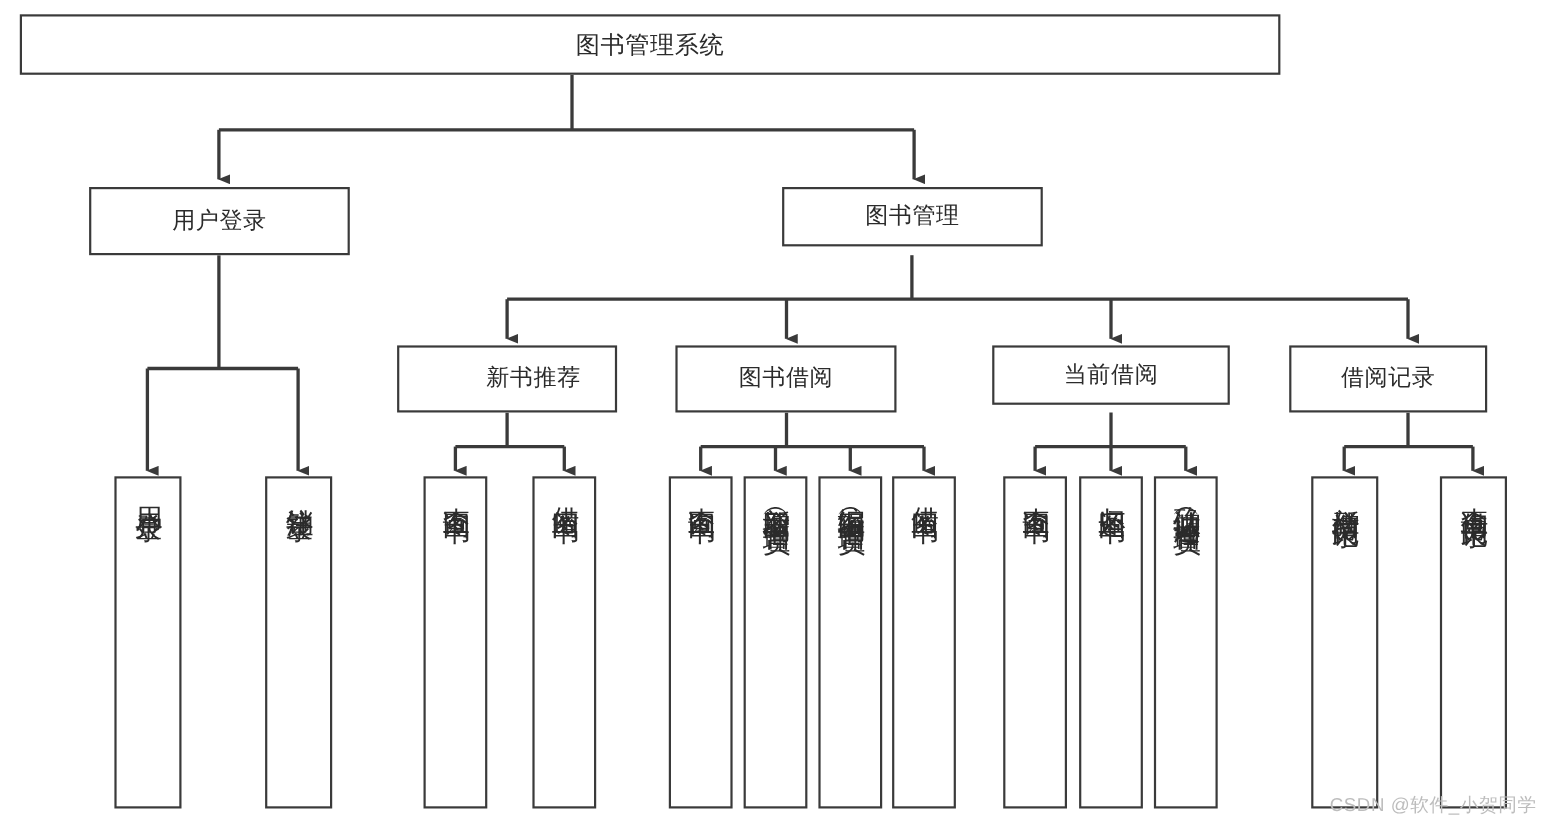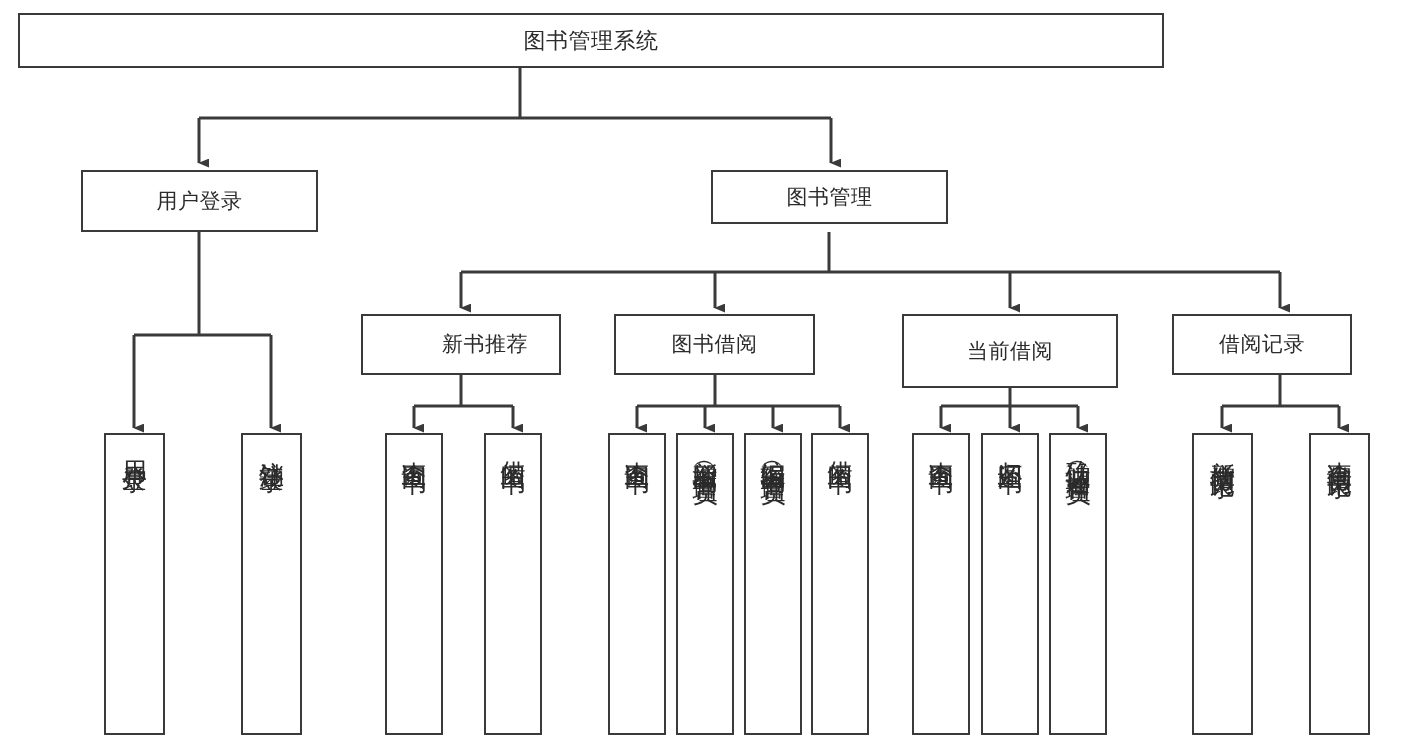--- a/index.html
+++ b/index.html
@@ -133,21 +133,21 @@
   <div class="node horiz" style="left:711px; top:170px; width:237px; height:54px;">
     <span class="lbl">图书管理</span>
   </div>
 
   <div class="node horiz" style="left:361px; top:314px; width:200px; height:61px;padding-left:48px;">
     <span class="lbl">新书推荐</span>
   </div>
   <div class="node horiz" style="left:614px; top:314px; width:201px; height:61px;">
     <span class="lbl">图书借阅</span>
   </div>
-  <div class="node horiz" style="left:902px; top:314px; width:216px; height:74px;">
+  <div class="node horiz" style="left:902px; top:314px; width:216px; height:54px;">
     <span class="lbl">当前借阅</span>
   </div>
   <div class="node horiz" style="left:1172px; top:314px; width:180px; height:61px;">
     <span class="lbl">借阅记录</span>
   </div>
 
   <div class="node vert" style="left:104px; top:433px; width:61px; height:302px;">
     <span class="lbl">用户登录</span>
   </div>
   <div class="node vert" style="left:241px; top:433px; width:61px; height:302px;">
@@ -184,13 +184,14 @@
     <span class="lbl">确认归还（管理员）</span>
   </div>
 
   <div class="node vert" style="left:1192px; top:433px; width:61px; height:302px;">
     <span class="lbl">新增借阅记录</span>
   </div>
   <div class="node vert" style="left:1309px; top:433px; width:61px; height:302px;">
     <span class="lbl">查询借阅记录</span>
   </div>
 
+  <div class="watermark">CSDN @软件_小贺同学</div>
 </div>
 
 </body></html>

